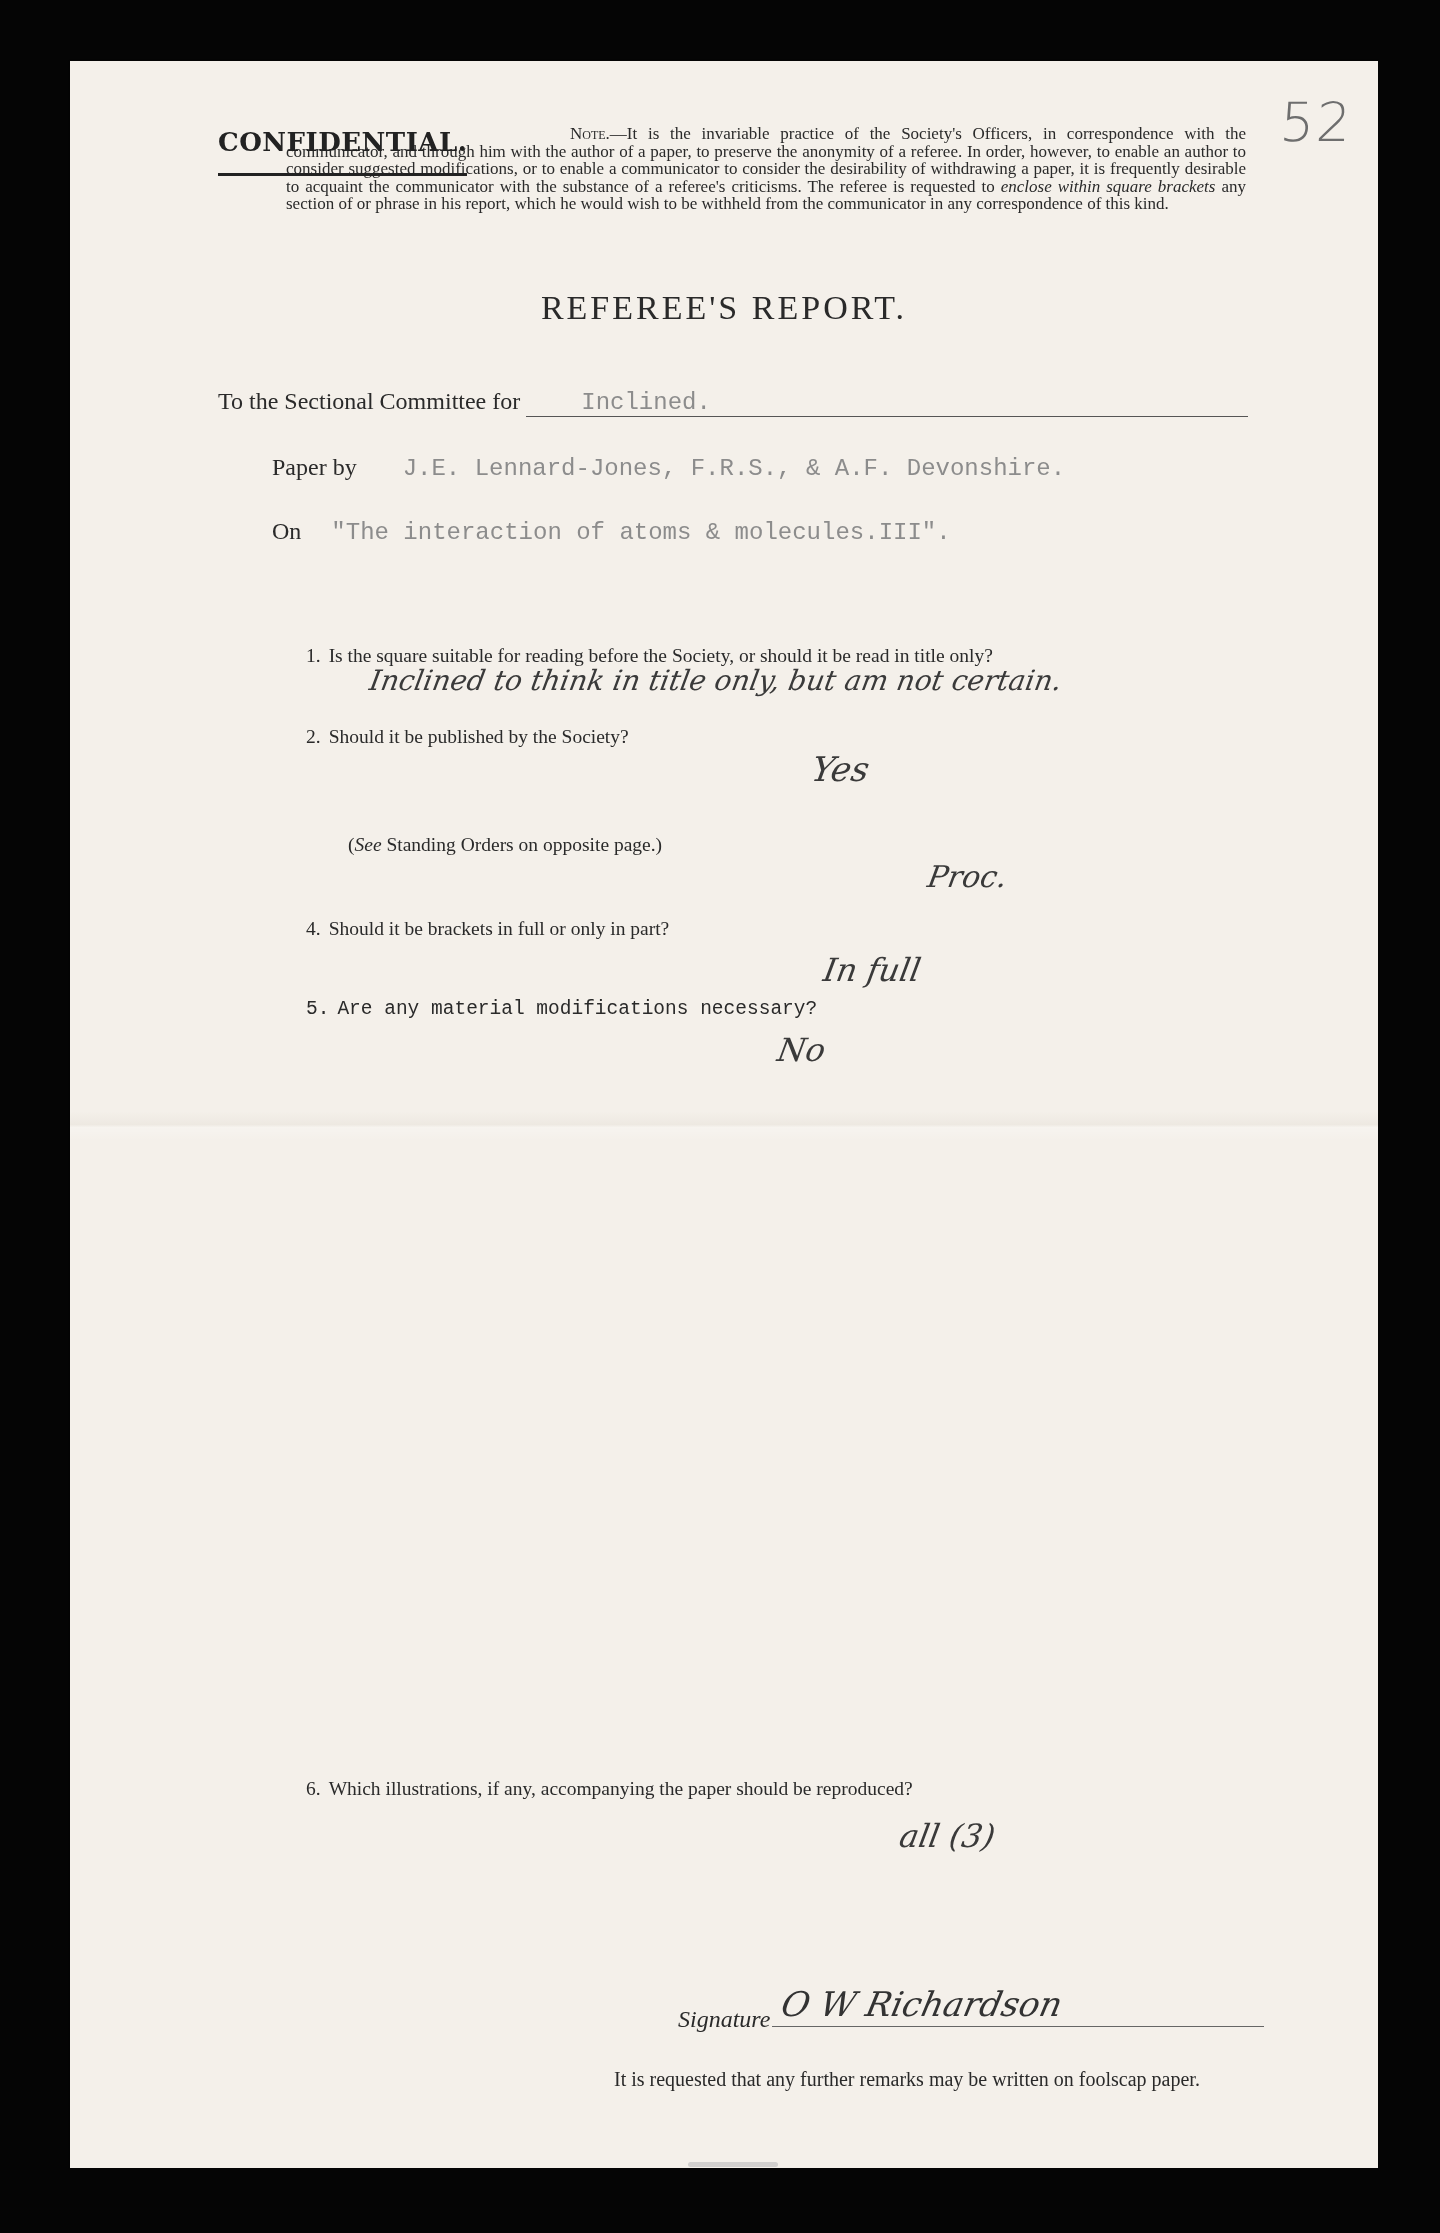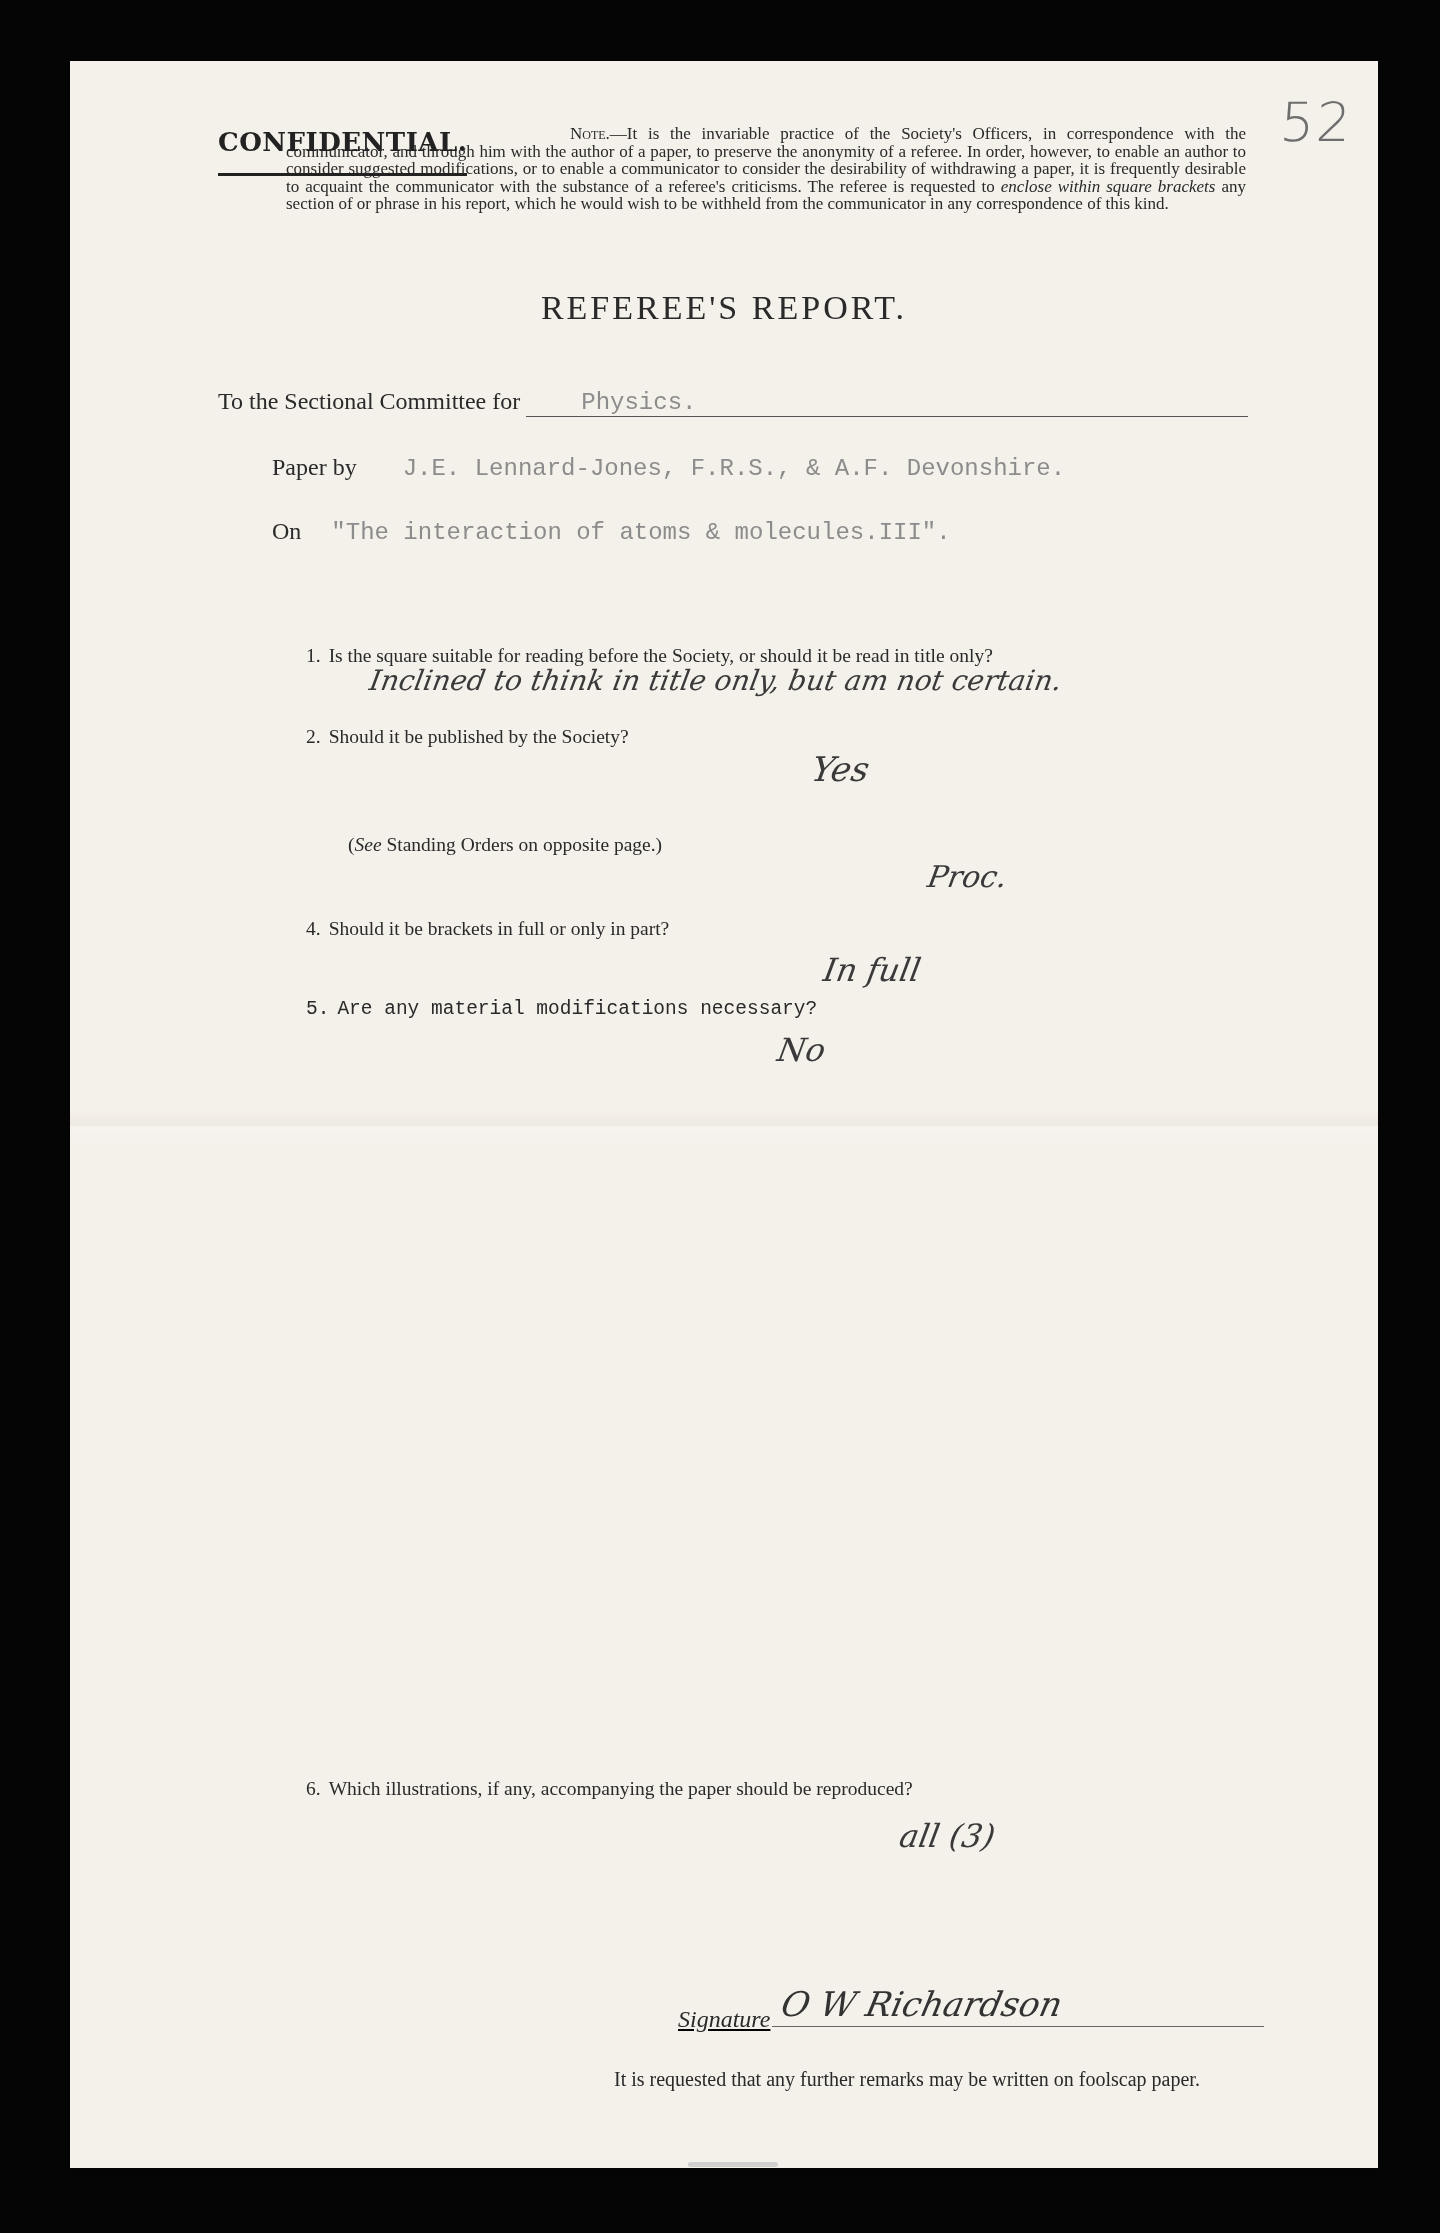--- a/index.html
+++ b/index.html
@@ -43,21 +43,21 @@
   .paperby { left:202px; top:393px; }
   .paperby .typed { margin-left:40px; }
   .on { left:202px; top:457px; }
   .on .typed { margin-left:24px; }
   .q { position:absolute; font-size:19.5px; color:#2a2a2a; }
   .q .num { margin-right:8px; }
   .hand {
     position:absolute; font-family:"DejaVu Serif",serif; font-style:italic;
     color:#3a3a3a; transform:skewX(-10deg);
   }
-  .sig-row { position:absolute; left:608px; top:1992px; width:586px; display:flex; align-items:baseline;text-decoration:underline; }
+  .sig-row { position:absolute; left:608px; top:1992px; width:586px; display:flex; align-items:baseline; }
   .sig-label { font-style:italic; font-size:24px; color:#2a2a2a; }
   .sig-line { flex:1; border-bottom:1.5px solid #666; margin-left:2px; height:34px; position:relative; }
   .sig-name {
     position:absolute; left:10px; bottom:2px; font-family:"DejaVu Serif",serif; font-style:italic;
     font-size:34px; color:#333; transform:skewX(-12deg);
   }
   .footer { position:absolute; left:544px; top:2068px; font-size:20px; color:#2a2a2a; }
   .smudge {
     position:absolute; left:618px; top:2102px; width:90px; height:5px;
     background:#bbb; border-radius:3px; opacity:0.6;
@@ -70,21 +70,21 @@
   <div class="fold"></div>
   <div class="folio">52</div>
 
   <div class="note"><span class="sc">Note.</span><span>—It is the invariable practice of the Society's Officers, in correspondence with the communicator, and through him with the author of a paper, to preserve the anonymity of a referee. In order, however, to enable an author to consider suggested modifications, or to enable a communicator to consider the desirability of withdrawing a paper, it is frequently desirable to acquaint the communicator with the substance of a referee's criticisms. The referee is requested to </span><i>enclose within square brackets</i><span> any section of or phrase in his report, which he would wish to be withheld from the communicator in any correspondence of this kind.</span></div>
   <div class="conf">CONFIDENTIAL.</div>
 
   <div class="title">REFEREE'S REPORT.</div>
 
   <div class="row committee">
     <span>To the Sectional Committee for</span>
-    <span class="line typed">Physics.</span>
+    <span class="line typed">Inclined.</span>
   </div>
   <div class="row paperby">
     <span>Paper by</span>
     <span class="typed">J.E. Lennard-Jones, F.R.S., &amp; A.F. Devonshire.</span>
   </div>
   <div class="row on">
     <span>On</span>
     <span class="typed">"The interaction of atoms &amp; molecules.III".</span>
   </div>
 

